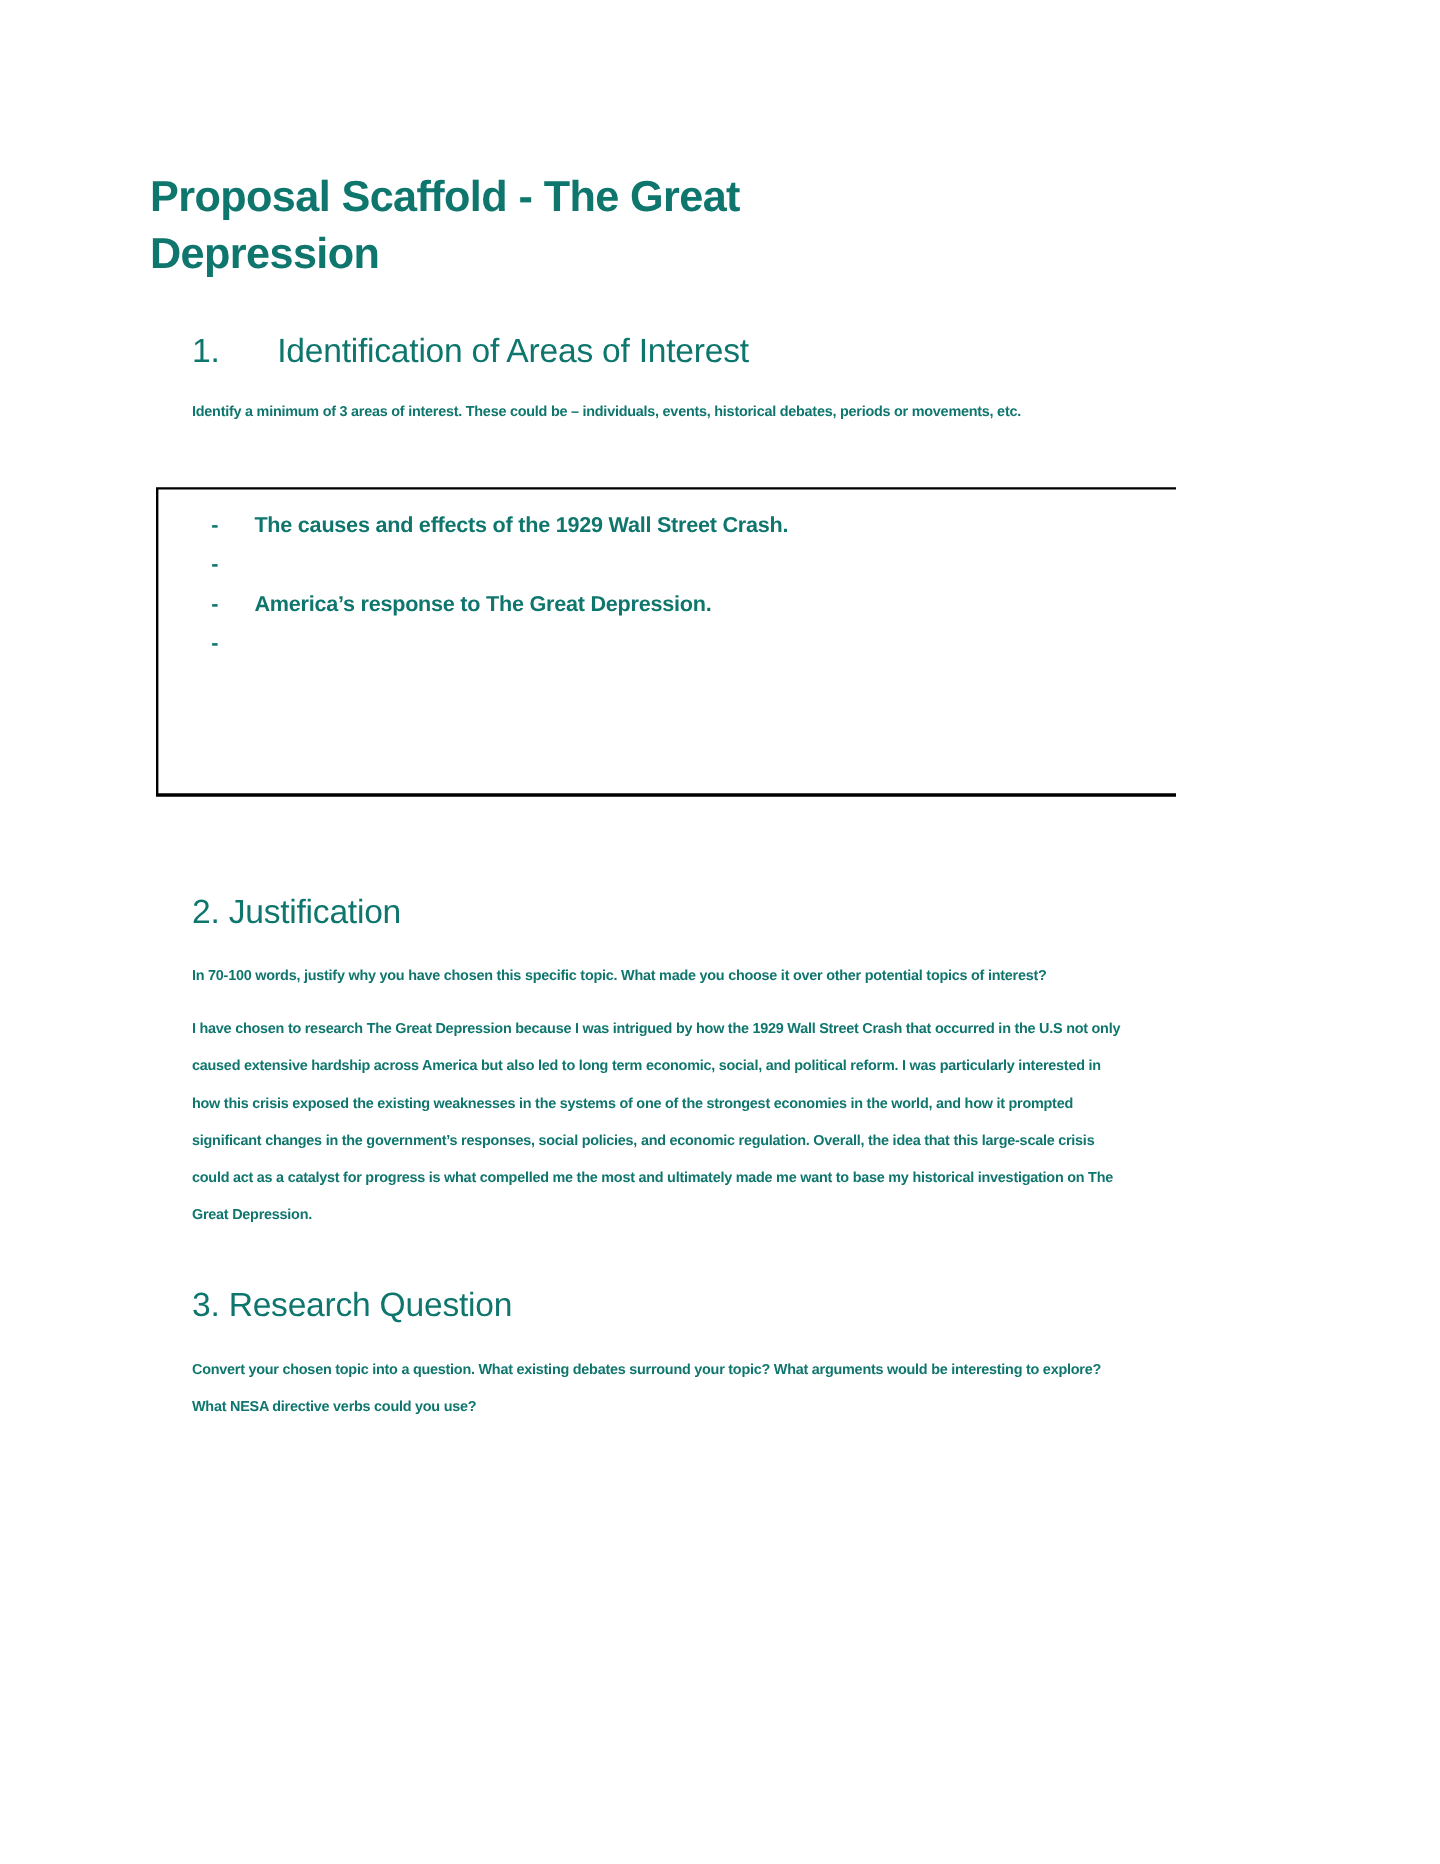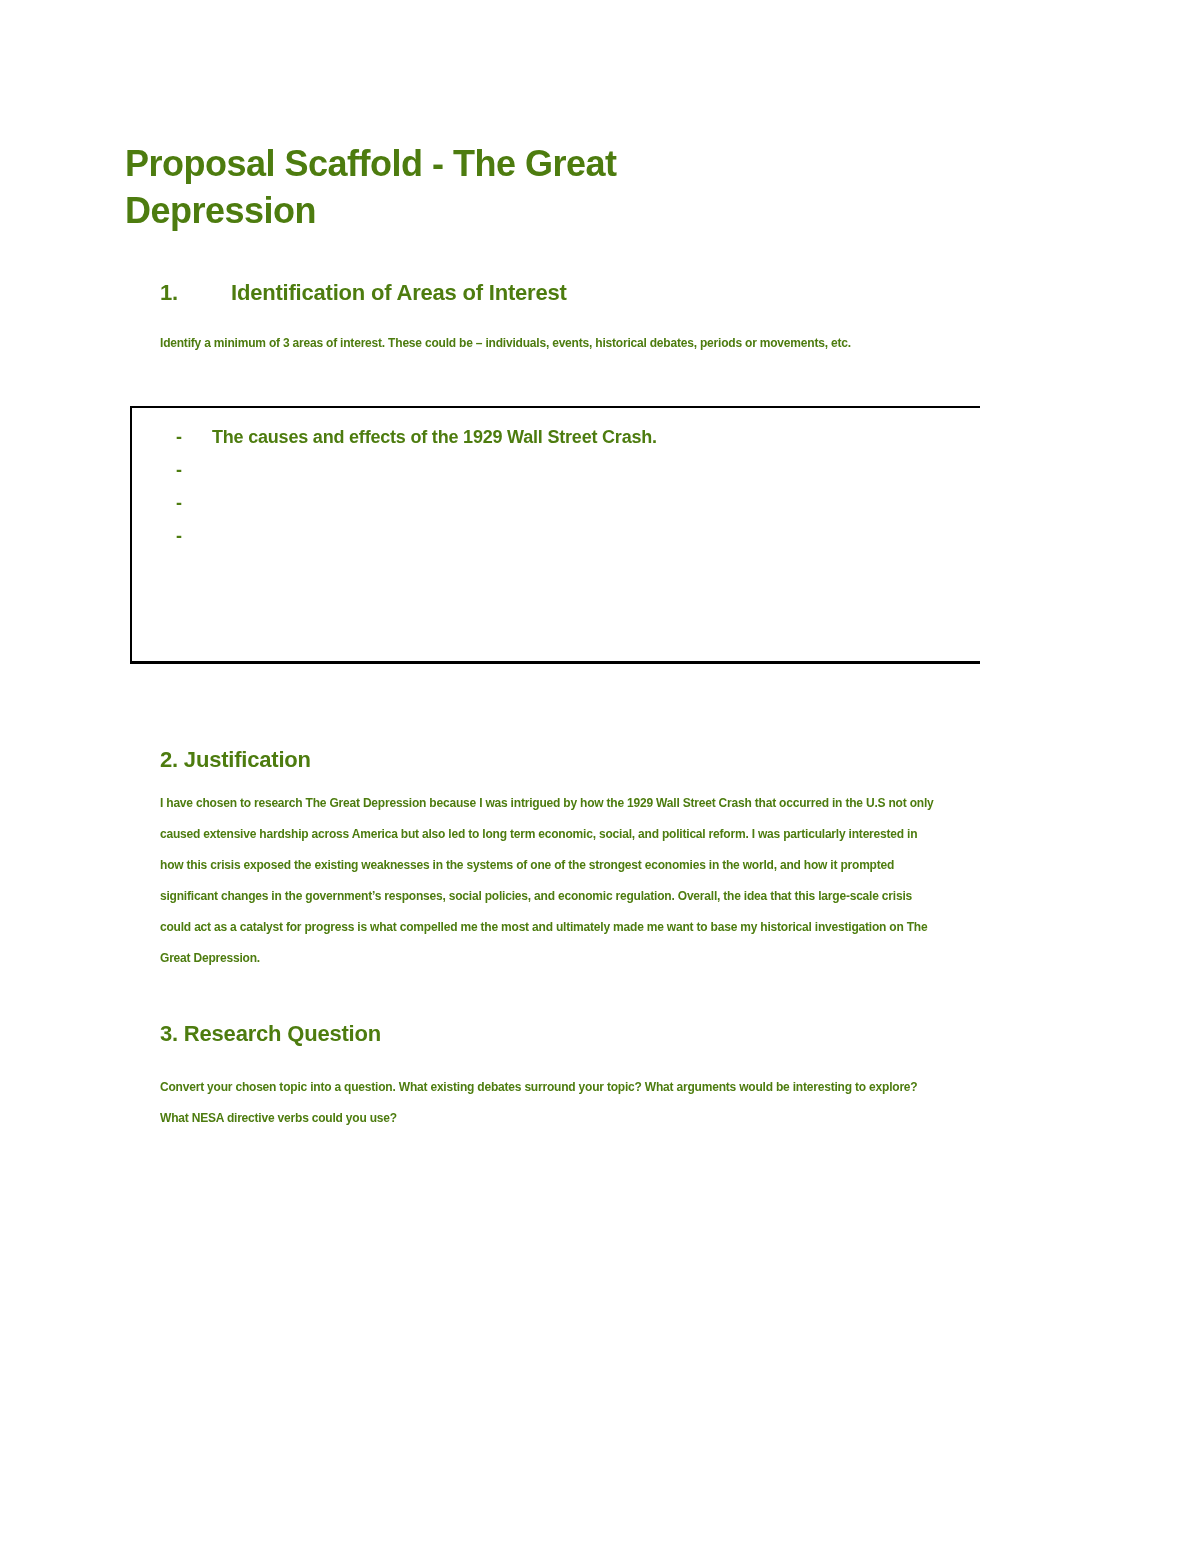--- a/index.html
+++ b/index.html
@@ -7,38 +7,38 @@
     padding: 0;
     background: #ffffff;
   }
   .page {
     position: relative;
     width: 980px;
     height: 1553px;
     background: #ffffff;
     overflow: hidden;
     font-family: "Liberation Sans", "DejaVu Sans", sans-serif;
-    color: #4d7c0f;
+    color: #0f766e;
   }
   .doc {
     padding: 0 40px 0 125px;
   }
   .title {
     margin: 0;
     padding-top: 140px;
     font-size: 36px;
     line-height: 47px;
     font-weight: bold;
     letter-spacing: -0.5px;
     max-width: 620px;
   }
   .section-heading {
-    font-size: 22px;
+    font-size: 28px;
     line-height: 31px;
-    font-weight: bold;
+    font-weight: normal;
     margin: 43px 0 0 35px;
     letter-spacing: -0.2px;
   }
   .section-heading .h-num {
     display: inline-block;
     width: 71px;
   }
   .body-par {
     font-size: 12px;
     line-height: 31px;
@@ -97,29 +97,31 @@
       <ul class="bullet-list">
         <li class="bullet-item">
           <span class="bullet-dash">-</span>
           <span class="bullet-text">The causes and effects of the 1929 Wall Street Crash.</span>
         </li>
         <li class="bullet-item">
           <span class="bullet-dash">-</span>
         </li>
         <li class="bullet-item">
           <span class="bullet-dash">-</span>
+          <span class="bullet-text">America’s response to The Great Depression.</span>
         </li>
         <li class="bullet-item">
           <span class="bullet-dash">-</span>
         </li>
       </ul>
     </div>
 
     <div class="section-heading heading-2">2. Justification</div>
 
+    <div class="body-par par-after-heading">In 70-100 words, justify why you have chosen this specific topic. What made you choose it over other potential topics of interest?</div>
 
     <div class="body-par answer-par">I have chosen to research The Great Depression because I was intrigued by how the 1929 Wall Street Crash that occurred in the U.S not only caused extensive hardship across America but also led to long term economic, social, and political reform. I was particularly interested in how this crisis exposed the existing weaknesses in the systems of one of the strongest economies in the world, and how it prompted significant changes in the government’s responses, social policies, and economic regulation. Overall, the idea that this large-scale crisis could act as a catalyst for progress is what compelled me the most and ultimately made me want to base my historical investigation on The Great Depression.</div>
 
     <div class="section-heading heading-3">3. Research Question</div>
 
     <div class="body-par par-after-heading">Convert your chosen topic into a question. What existing debates surround your topic? What arguments would be interesting to explore? What NESA directive verbs could you use?</div>
 
   </div>
 </div>
 

